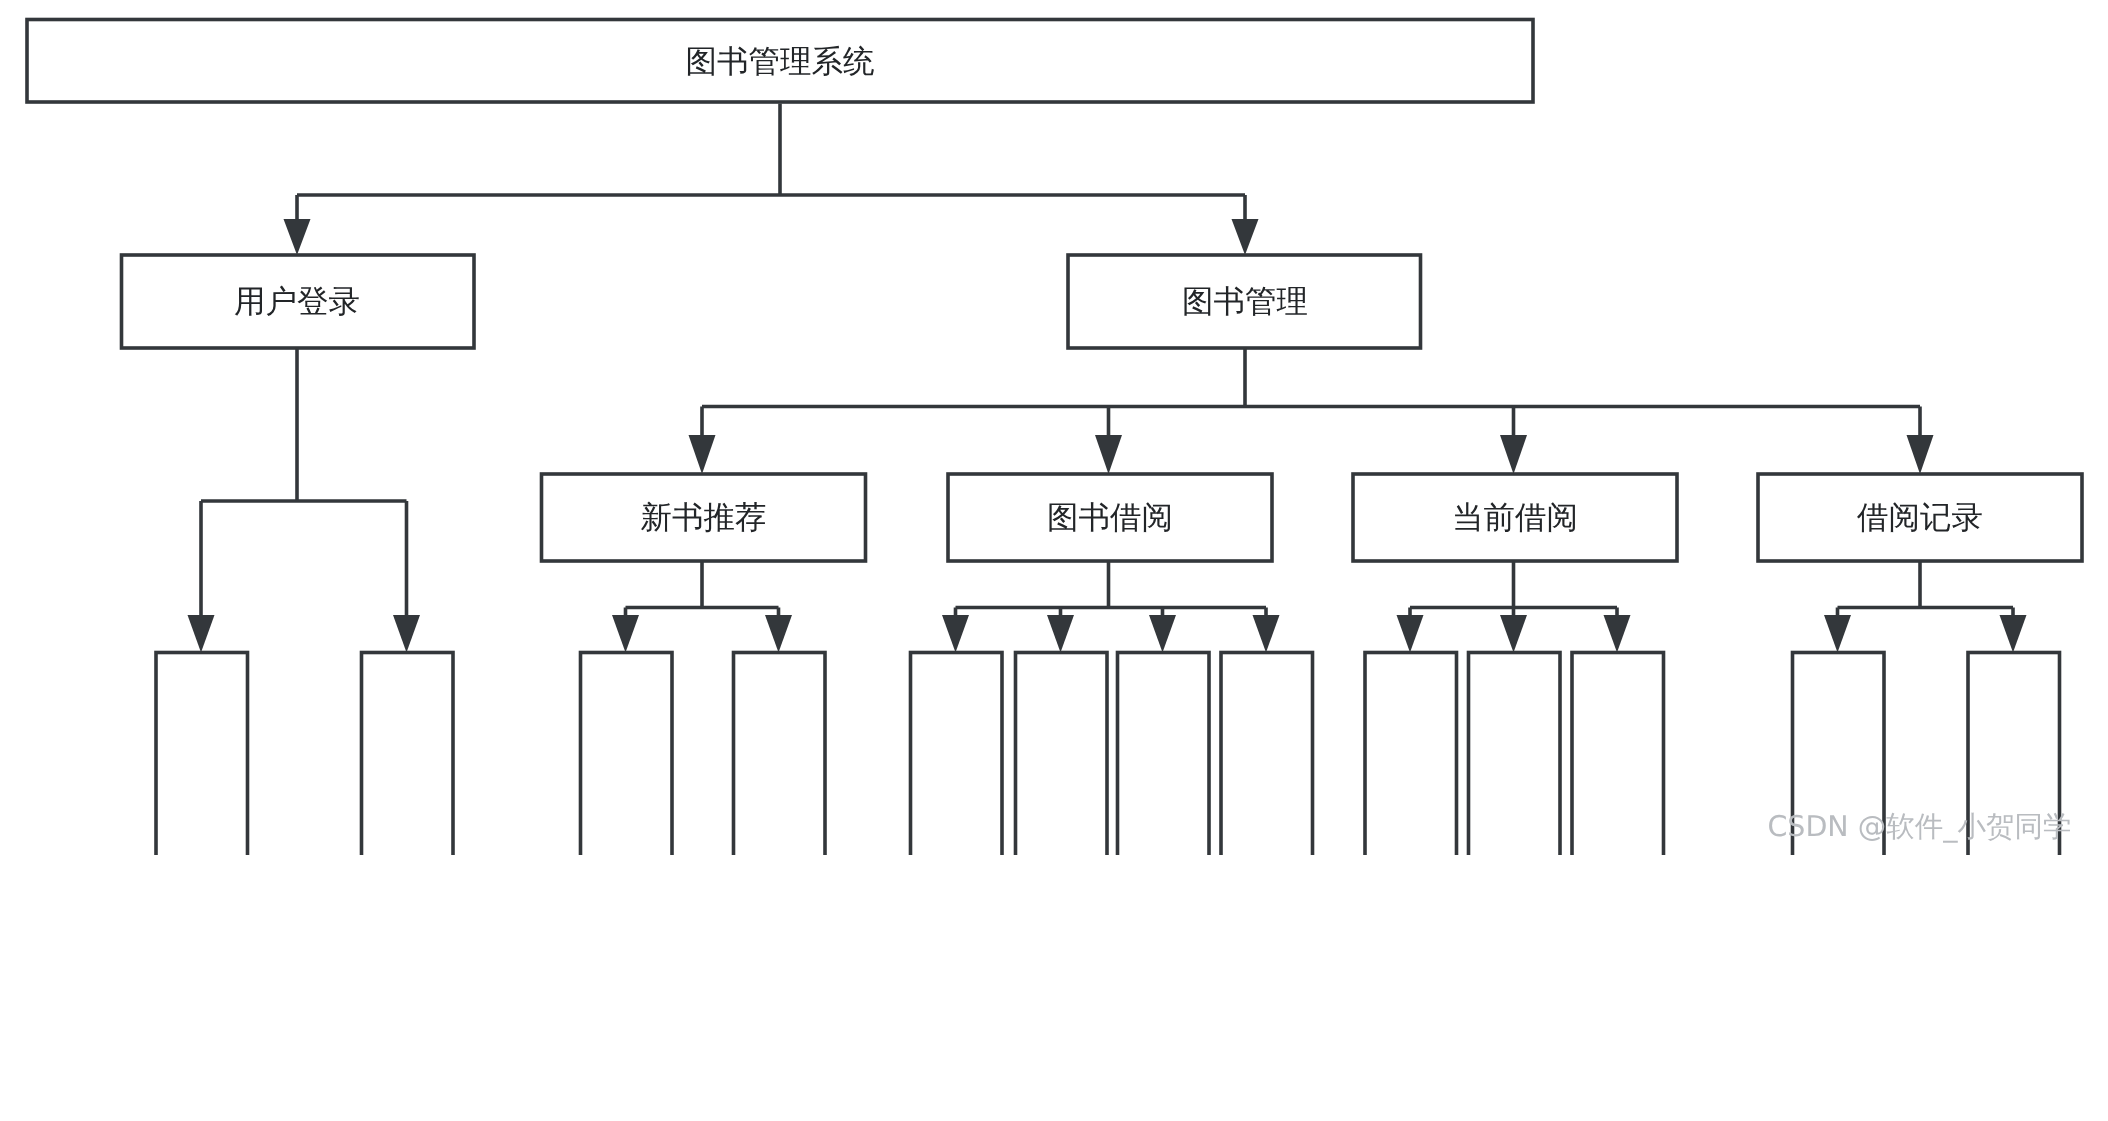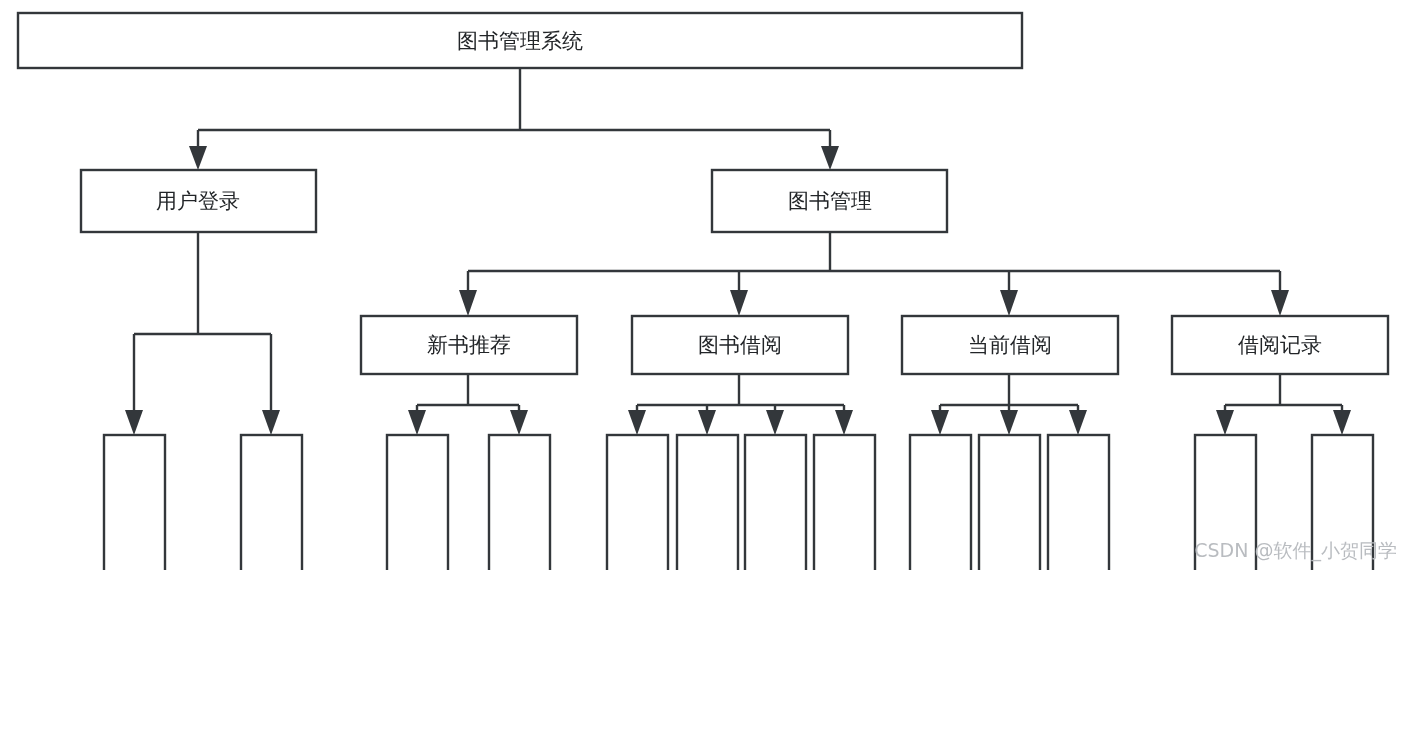--- a/index.html
+++ b/index.html
@@ -65,21 +65,21 @@
     writing-mode: vertical-rl;
     text-orientation: upright;
     letter-spacing: 1px;
     white-space: nowrap;
     text-align: center;
     pointer-events: none;
     user-select: none;
   }
   .watermark {
     position: absolute;
-    right: 8px;
+    right: 24px;
     bottom: 6px;
     font-family: "DejaVu Sans", "Liberation Sans", sans-serif;
     font-size: 19px;
     color: #b9bcc0;
     white-space: nowrap;
     user-select: none;
   }
 </style>
 </head>
 <body>

